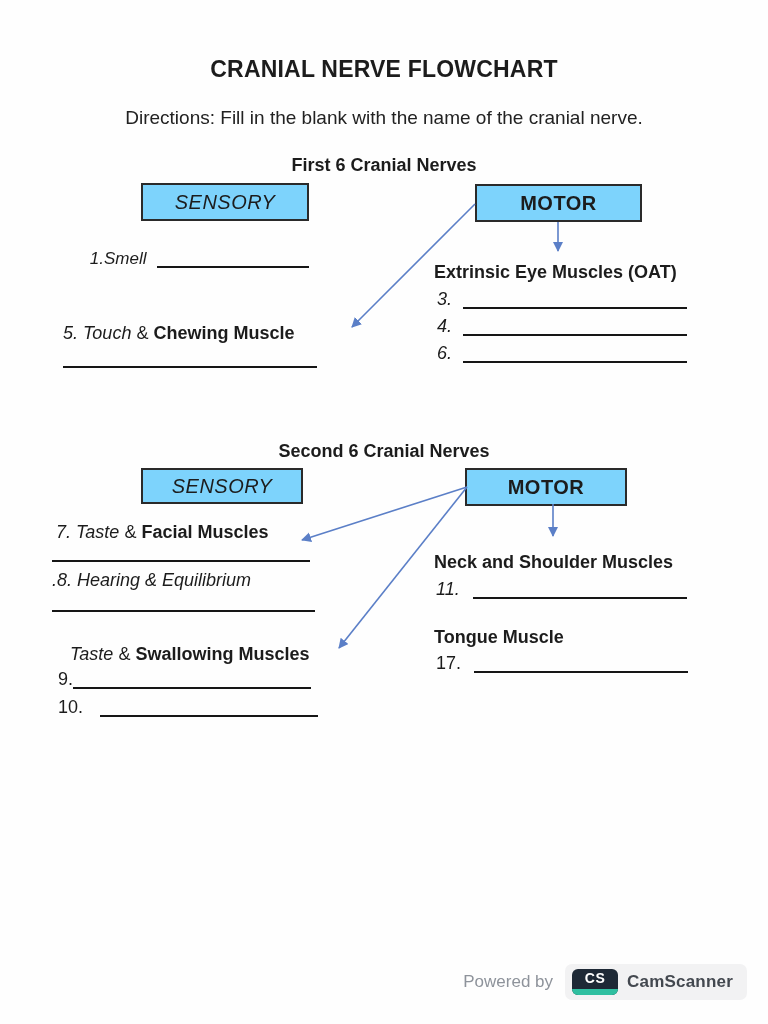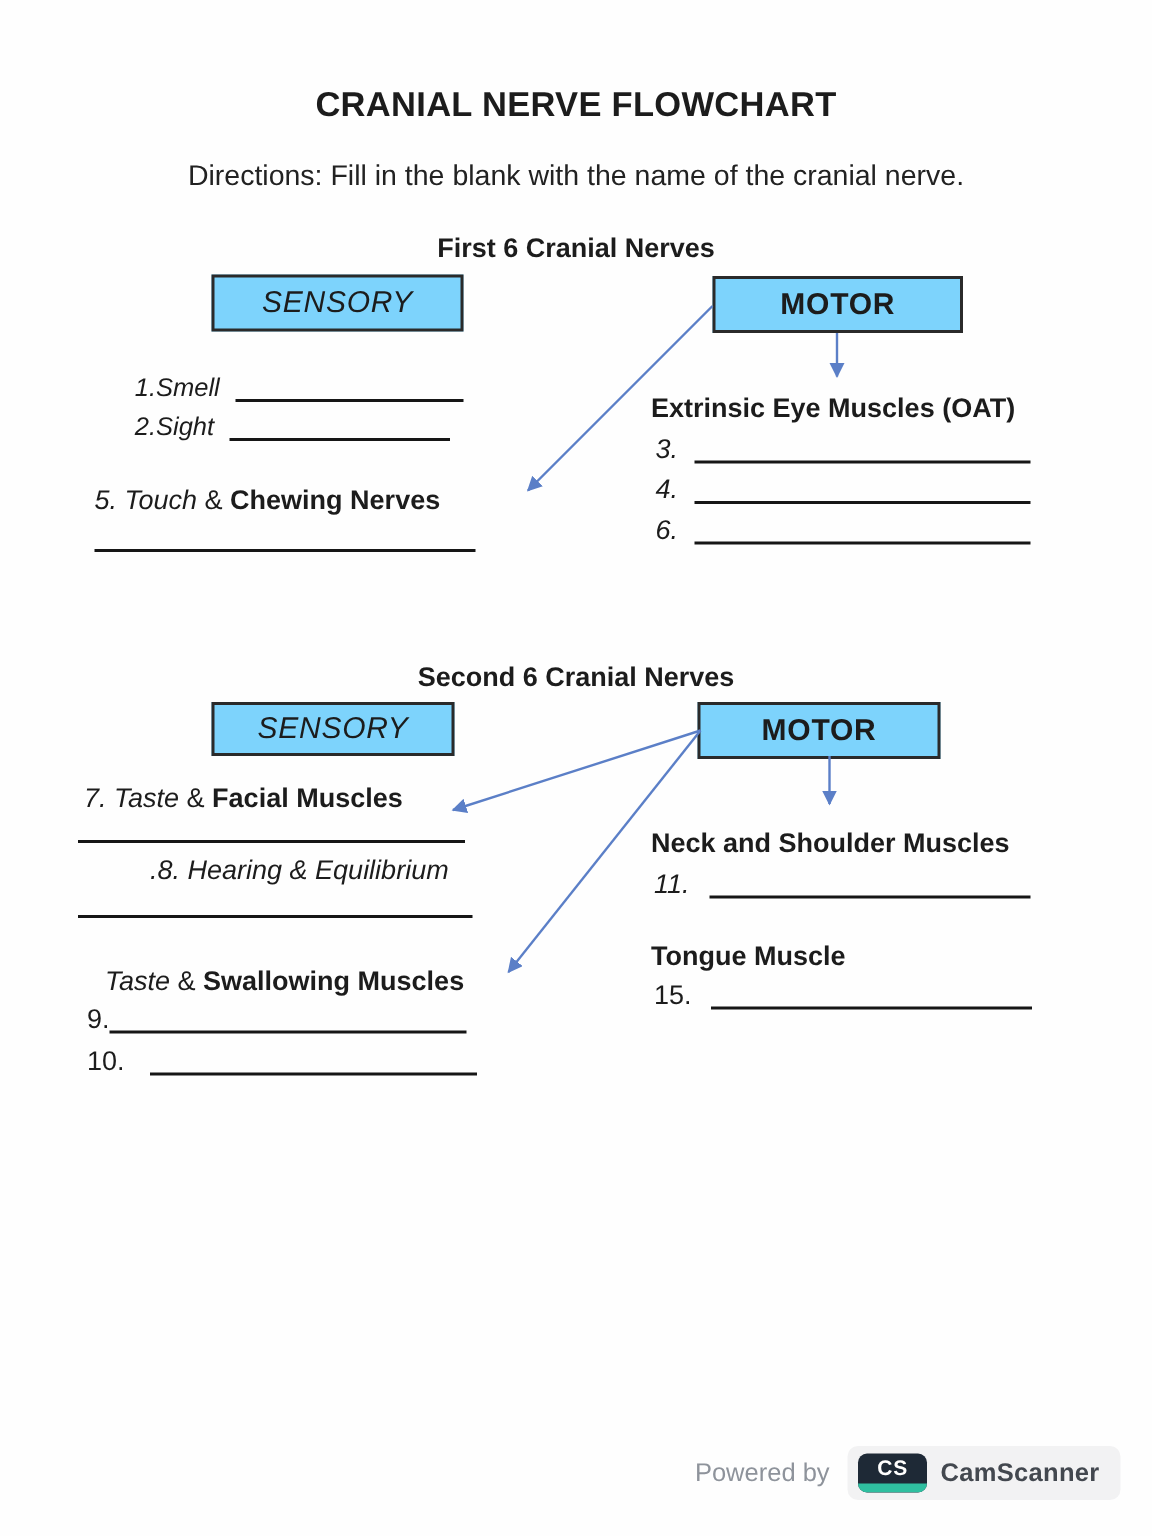--- a/index.html
+++ b/index.html
@@ -71,27 +71,23 @@
   </div>
 
   <div class="abs flowbox" style="left:475px;top:184px;width:163px;height:34px;">
     <span class="motor-text">MOTOR</span>
   </div>
 
   <div class="abs item it" style="left:66px;top:249px;">
     <span class="num" style="width:38px;">1.</span><span>Smell</span>
     <span class="blank" style="width:152px;margin-left:6px;"></span>
   </div>
-  <div class="abs item it" style="left:66px;top:275px;">
-    <span class="num" style="width:38px;">2.</span><span>Sight</span>
-    <span class="blank" style="width:147px;margin-left:6px;"></span>
-  </div>
 
   <div class="abs item-lg" style="left:63px;top:323px;">
-    <span class="it">5. Touch</span><span class="amp">&amp;</span><span class="bd">Chewing Nerves</span>
+    <span class="it">5. Touch</span><span class="amp">&amp;</span><span class="bd">Chewing Muscle</span>
   </div>
   <div class="rule" style="left:63px;top:366px;width:254px;"></div>
 
   <div class="abs item-lg bd" style="left:434px;top:262px;">Extrinsic Eye Muscles (OAT)</div>
   <div class="abs item-lg" style="left:437px;top:289px;">
     <span class="num" style="width:21px;">3.</span>
     <span class="blank" style="width:224px;"></span>
   </div>
   <div class="abs item-lg" style="left:437px;top:316px;">
     <span class="num" style="width:21px;">4.</span>
@@ -110,42 +106,42 @@
 
   <div class="abs flowbox" style="left:465px;top:468px;width:158px;height:34px;">
     <span class="motor-text">MOTOR</span>
   </div>
 
   <div class="abs item-lg" style="left:56px;top:522px;">
     <span class="it">7. Taste</span><span class="amp">&amp;</span><span class="bd">Facial Muscles</span>
   </div>
   <div class="rule" style="left:52px;top:560px;width:258px;"></div>
 
-  <div class="abs item-lg it" style="left:52px;top:570px;margin-left:48px;">.8. Hearing &amp; Equilibrium</div>
+  <div class="abs item-lg it" style="left:52px;top:570px;">.8. Hearing &amp; Equilibrium</div>
   <div class="rule" style="left:52px;top:610px;width:263px;"></div>
 
   <div class="abs item-lg" style="left:70px;top:644px;">
     <span class="it">Taste</span><span class="amp">&amp;</span><span class="bd">Swallowing Muscles</span>
   </div>
   <div class="abs item-lg" style="left:58px;top:669px;">
     <span class="num-up">9.</span><span class="blank" style="width:238px;"></span>
   </div>
   <div class="abs item-lg" style="left:58px;top:697px;">
     <span class="num-up" style="width:42px;">10.</span><span class="blank" style="width:218px;"></span>
   </div>
 
   <div class="abs item-lg bd" style="left:434px;top:552px;">Neck and Shoulder Muscles</div>
   <div class="abs item-lg" style="left:436px;top:579px;">
     <span class="num" style="width:32px;">11.</span>
     <span class="blank" style="width:214px;"></span>
   </div>
 
   <div class="abs item-lg bd" style="left:434px;top:627px;">Tongue Muscle</div>
   <div class="abs item-lg" style="left:436px;top:653px;">
-    <span class="num-up" style="width:33px;">15.</span>
+    <span class="num-up" style="width:33px;">17.</span>
     <span class="blank" style="width:214px;"></span>
   </div>
 
   <svg class="arrows" width="768" height="1024" viewBox="0 0 768 1024">
     <defs>
       <marker id="ah" markerUnits="userSpaceOnUse" markerWidth="14" markerHeight="14" refX="9" refY="5" orient="auto">
         <path d="M0,0 L10,5 L0,10 z" fill="#5b7fc7"></path>
       </marker>
     </defs>
     <line x1="475" y1="204" x2="352" y2="327" stroke="#5b7fc7" stroke-width="1.6" marker-end="url(#ah)"></line>

